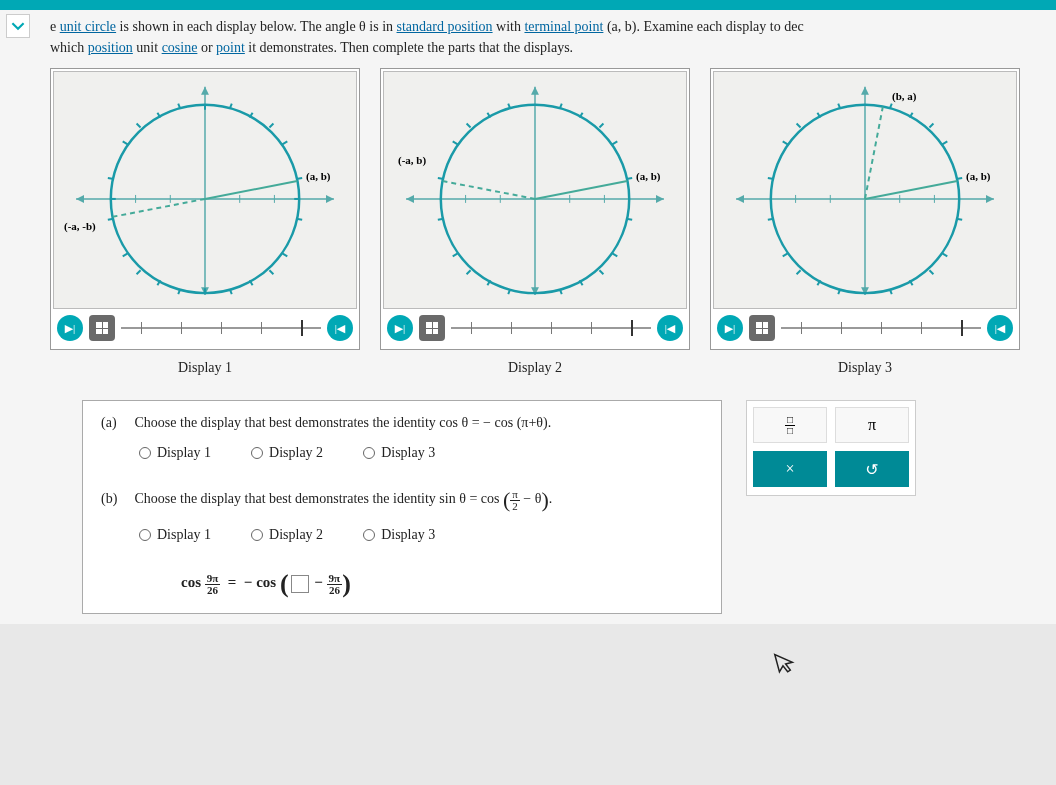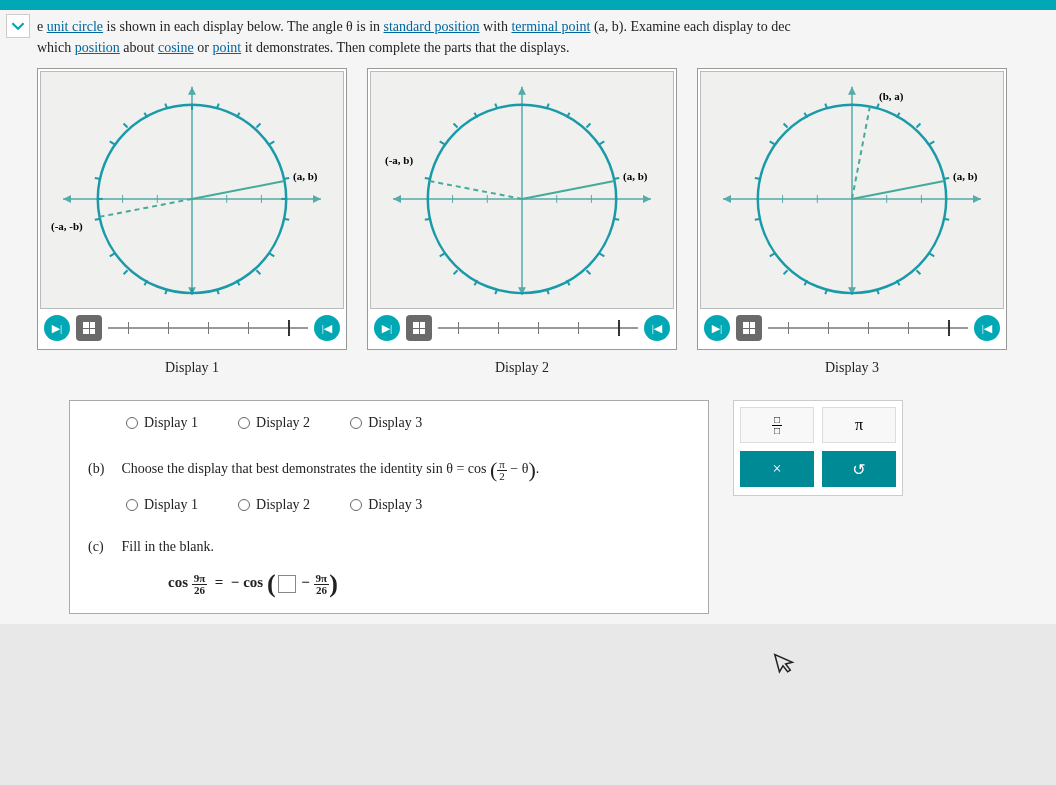--- a/index.html
+++ b/index.html
@@ -10,21 +10,21 @@
     height: 785px;
     overflow: hidden;
     position: relative;
   }
   .top-bar {
     background: #00a8b5;
     height: 10px;
     width: 100%;
   }
   .content {
-    padding: 6px 10px 10px 29px;
+    padding: 6px 10px 10px 42px;
     background: #f5f5f5;
   }
   .chevron {
     position: absolute;
     left: 6px;
     top: 14px;
     width: 24px;
     height: 24px;
     background: #fff;
     border: 1px solid #ccc;
@@ -201,21 +201,21 @@
 
 <div class="chevron">
   <svg width="14" height="14" viewBox="0 0 10 10">
       <path d="M1 3 L5 7 L9 3" stroke="#00a8b5" stroke-width="1.5" fill="none"></path>
     </svg>
 </div>
 
 <div class="content">
   <div class="intro">
     <span>e </span><u>unit circle</u><span> is shown in each display below. The angle θ is in </span><u>standard position</u><span> with </span><u>terminal point</u><span> (a, b). Examine each display to dec</span><br>
-    <span>which </span><u>position</u><span> about </span><u>cosine</u><span> or </span><u>point</u><span> it demonstrates. Then complete the parts that the displays.</span>
+    <span>which </span><u>position</u><span> unit </span><u>cosine</u><span> or </span><u>point</u><span> it demonstrates. Then complete the parts that the displays.</span>
   </div>
 
   <div class="displays-row">
 
     <div class="display-box">
       <div class="canvas-frame">
         <div class="canvas-inner">
           <svg width="100%" height="100%" viewBox="0 0 300 238">
             <line x1="20" y1="128" x2="280" y2="128" stroke="#5aa" stroke-width="1.5"></line>
             <line x1="150" y1="15" x2="150" y2="225" stroke="#5aa" stroke-width="1.5"></line>
@@ -432,20 +432,24 @@
       </div>
       <div class="display-label">Display 3</div>
     </div>
 
   </div>
 
   <div class="lower-row">
     <div class="questions-box">
 
       <div class="q-block">
+        <div class="q-prompt">
+          <span class="q-label">(a)</span>
+          <span class="math">Choose the display that best demonstrates the identity cos θ = − cos (π+θ).</span>
+        </div>
         <div class="radio-row">
           <div class="radio-opt">
               <span class="radio-circle"></span>
               <span>Display 1</span>
             </div>
           <div class="radio-opt">
               <span class="radio-circle"></span>
               <span>Display 2</span>
             </div>
           <div class="radio-opt">
@@ -476,24 +480,20 @@
               <span>Display 2</span>
             </div>
           <div class="radio-opt">
               <span class="radio-circle"></span>
               <span>Display 3</span>
             </div>
         </div>
       </div>
 
       <div class="q-block" style="margin-bottom:0">
-        <div class="q-prompt">
-          <span class="q-label">(c)</span>
-          <span>Fill in the blank.</span>
-        </div>
         <div class="math" style="margin-left:80px;font-size:15px;font-weight:bold;">
           cos <span class="frac">
               <span class="num">9π</span>
               <span class="den">26</span>
             </span>
           &nbsp;=&nbsp; − cos
           <span style="font-size:26px;vertical-align:middle;">(</span><span class="box-input"></span> − <span class="frac">
               <span class="num">9π</span>
               <span class="den">26</span>
             </span><span style="font-size:26px;vertical-align:middle;">)</span>

